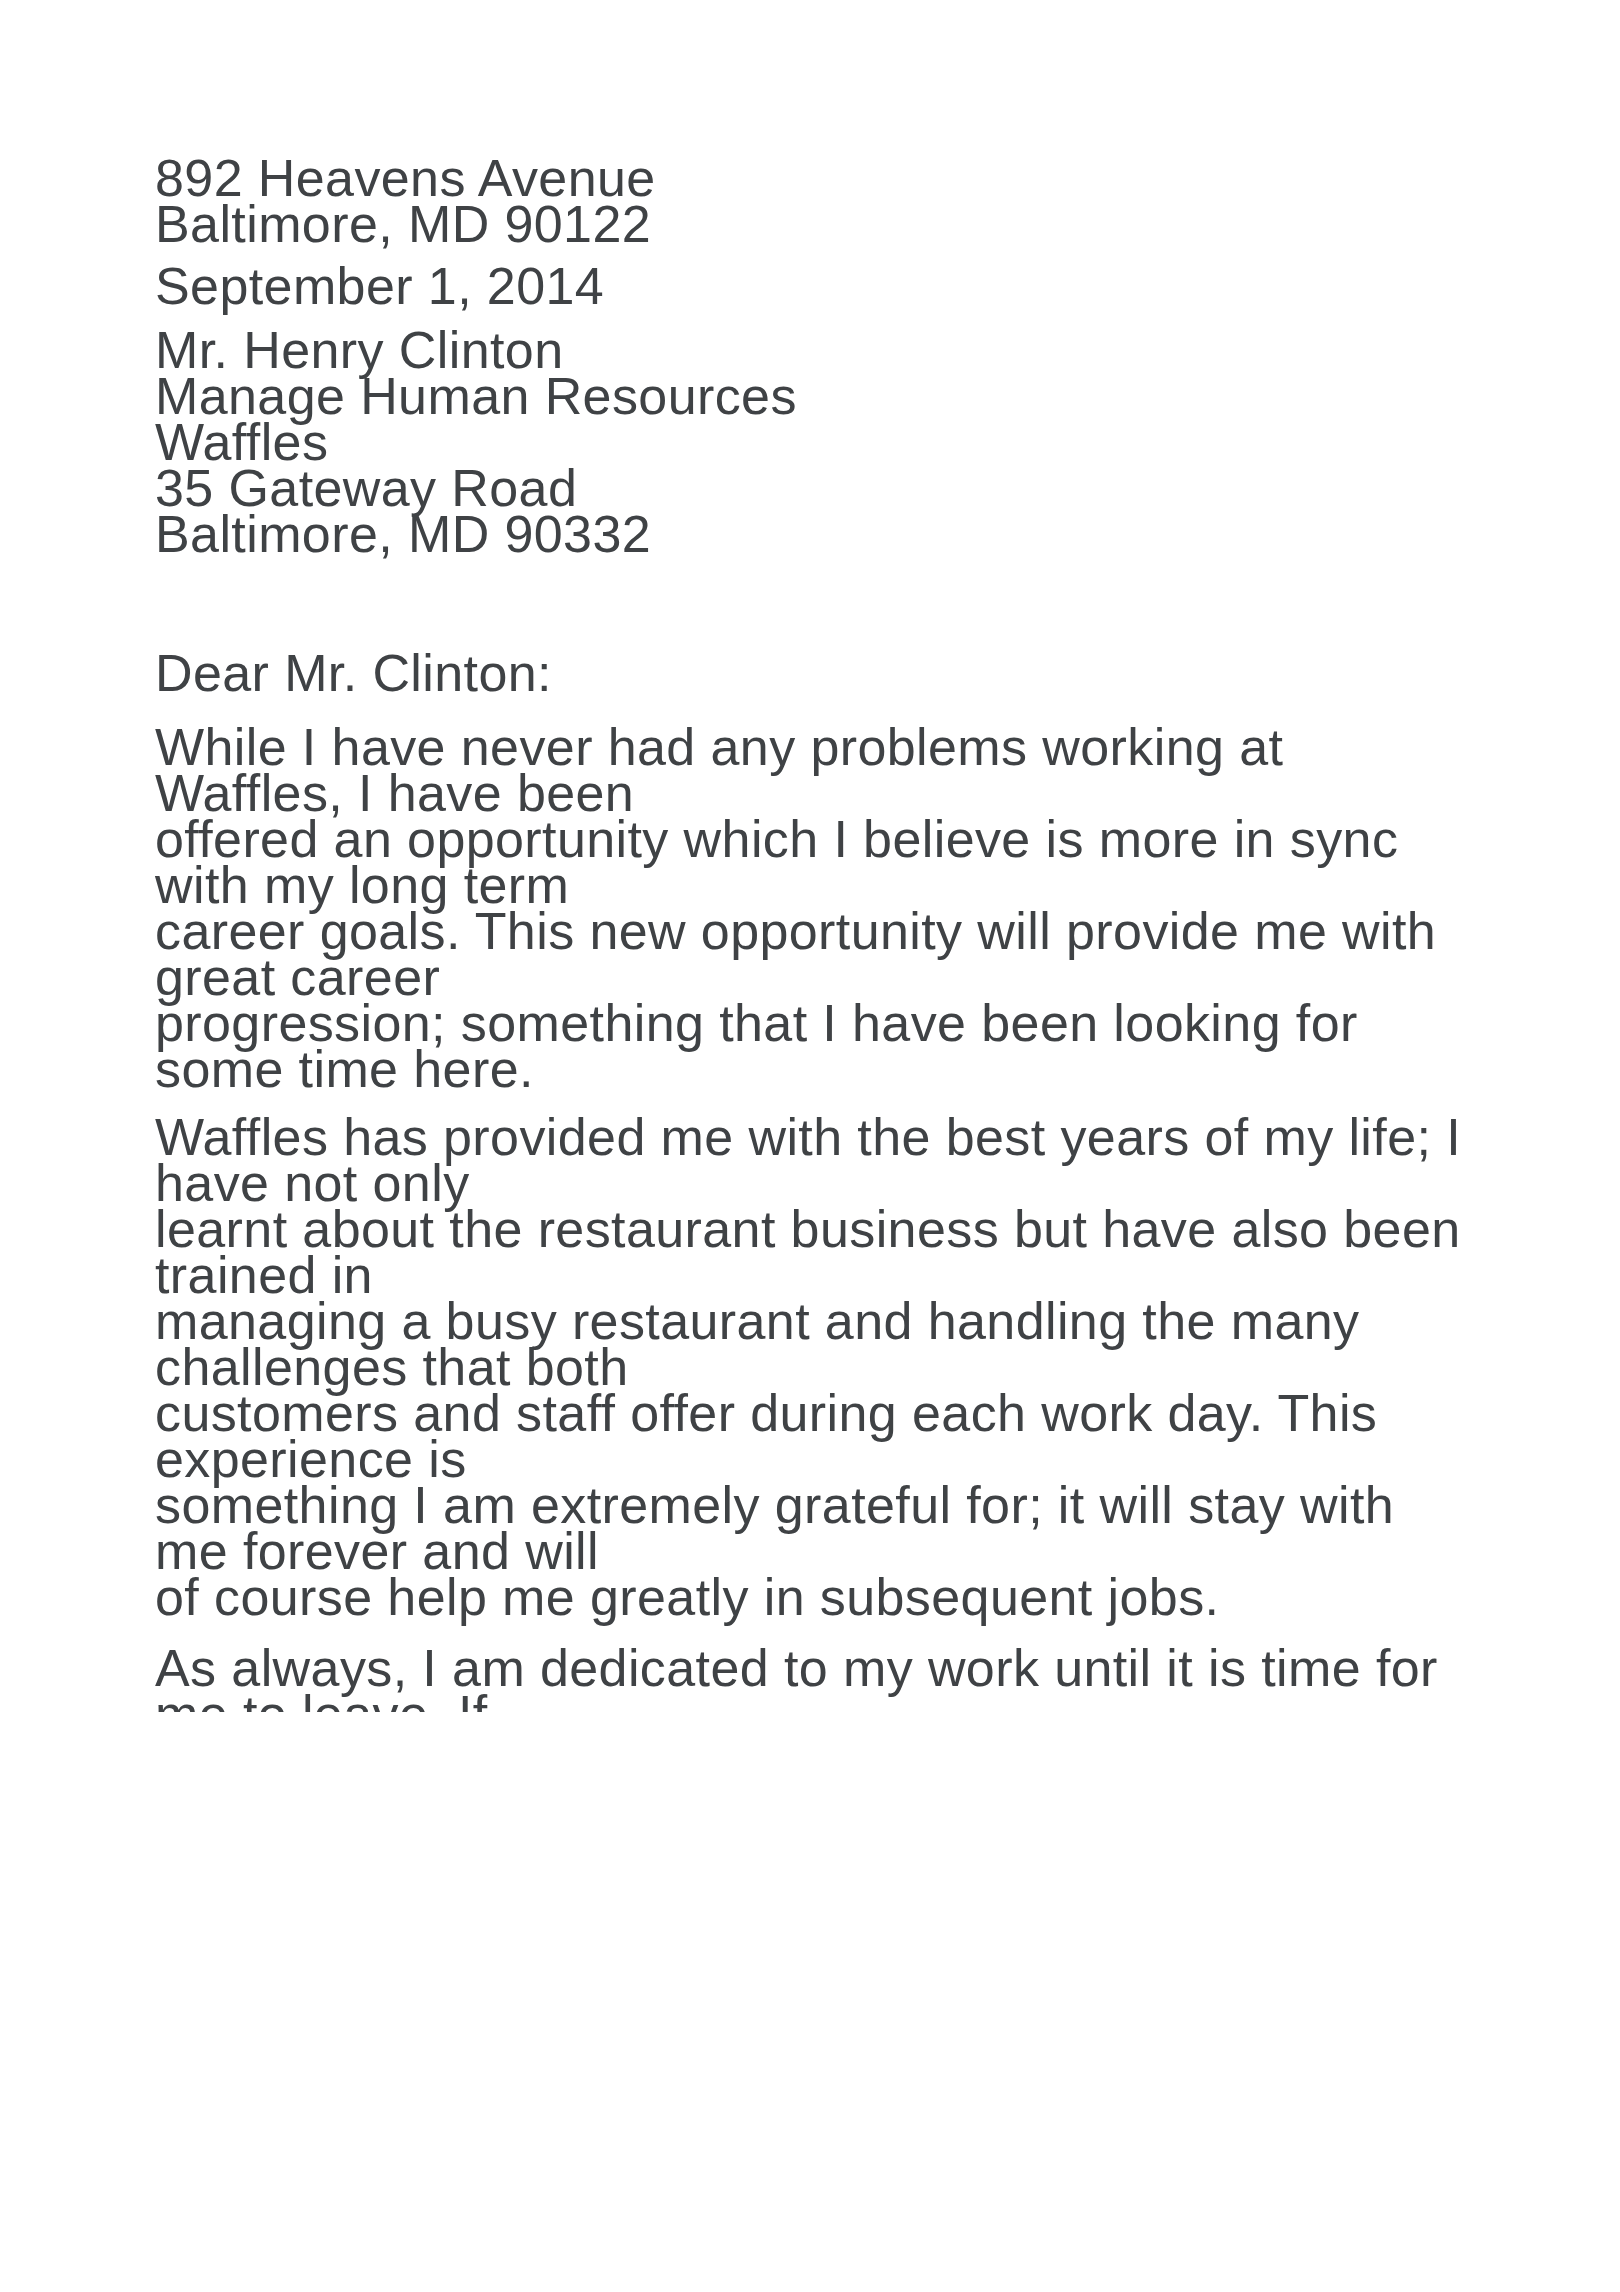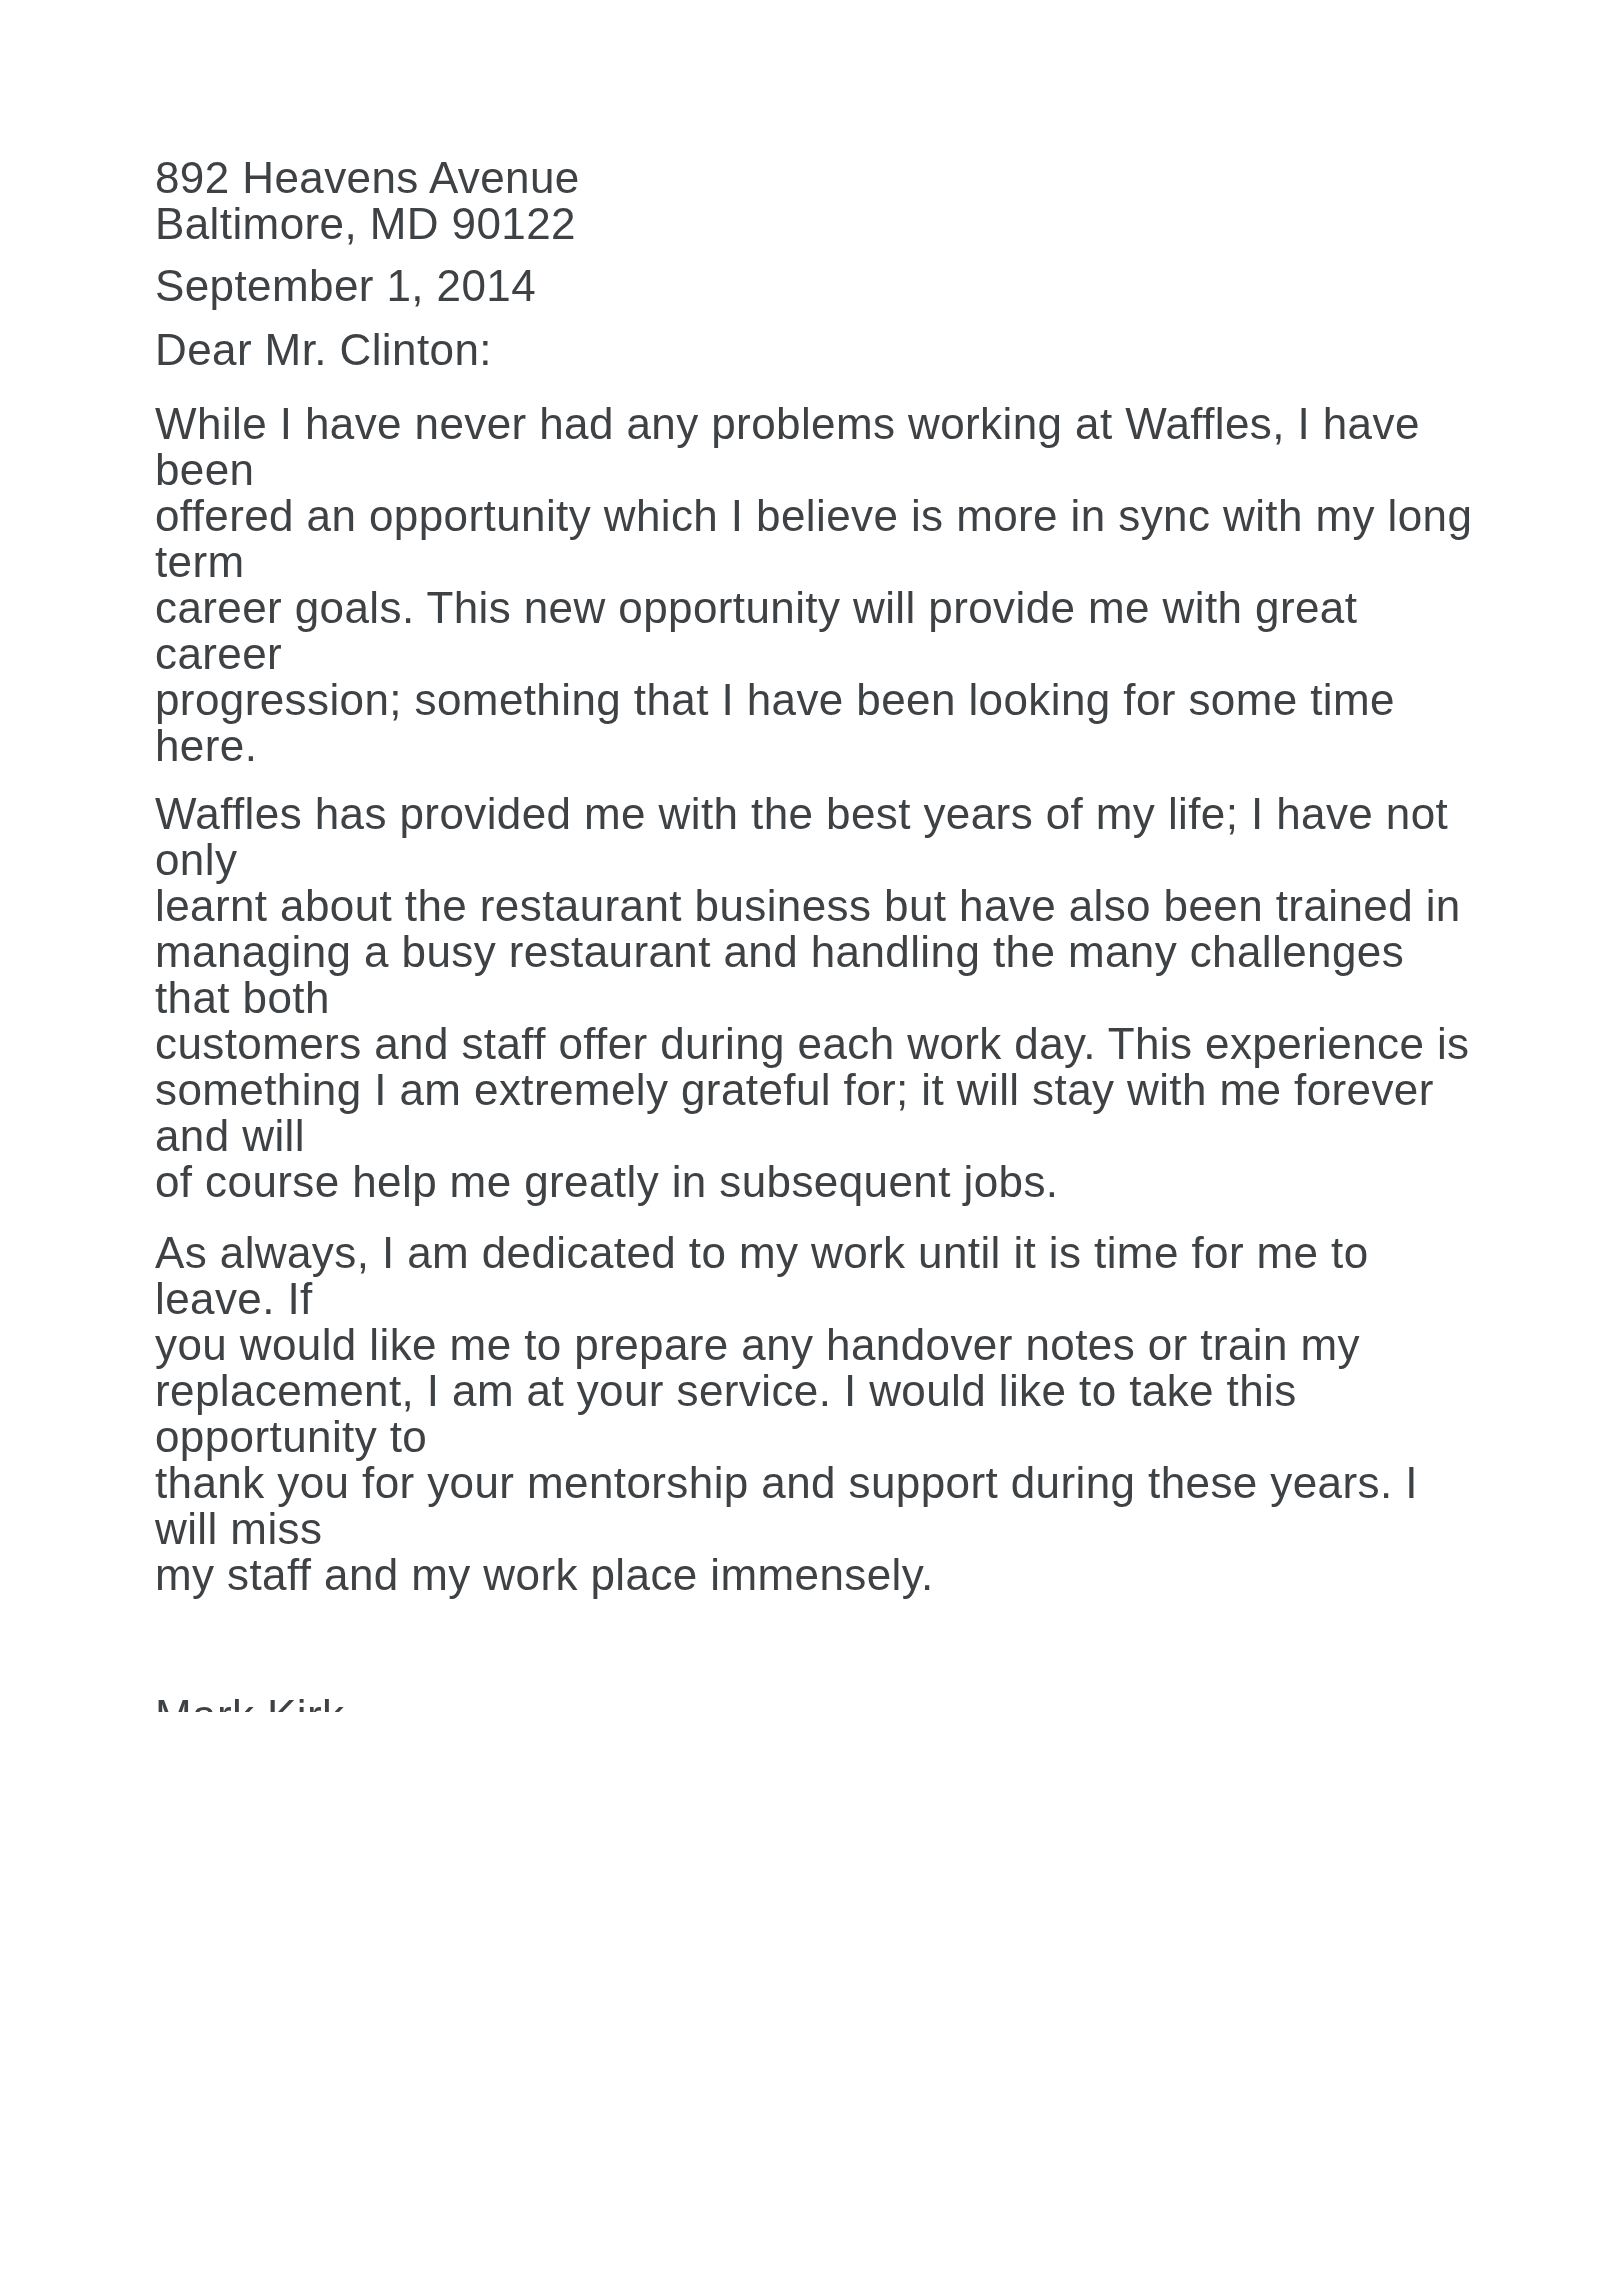--- a/index.html
+++ b/index.html
@@ -12,21 +12,21 @@
     padding: 0;
     background: var(--page-bg);
   }
   .page {
     position: relative;
     width: 1620px;
     height: 1712px;
     background: var(--page-bg);
     color: var(--text-color);
     font-family: "Liberation Sans", "DejaVu Sans", sans-serif;
-    font-size: 44px;
+    font-size: 52px;
     line-height: 46px;
     letter-spacing: 0.4px;
     padding: 155px 147px 0 155px;
     overflow: hidden;
   }
   .block {
     white-space: pre-line; 
     margin: 0;
   }
   .sender-address   { margin-bottom: 15.7px; }
@@ -43,20 +43,25 @@
 </head>
 <body>
 
 <div class="page">
 
   <div class="block sender-address">892 Heavens Avenue
 Baltimore, MD 90122</div>
 
   <div class="block date-line">September 1, 2014</div>
 
+  <div class="block recipient-block">Mr. Henry Clinton
+Manage Human Resources
+Waffles
+35 Gateway Road
+Baltimore, MD 90332</div>
 
   <div class="block salutation">Dear Mr. Clinton:</div>
 
 
   <div class="block para-2">While I have never had any problems working at Waffles, I have been
 offered an opportunity which I believe is more in sync with my long term
 career goals. This new opportunity will provide me with great career
 progression; something that I have been looking for some time here.</div>
 
   <div class="block para-3">Waffles has provided me with the best years of my life; I have not only

